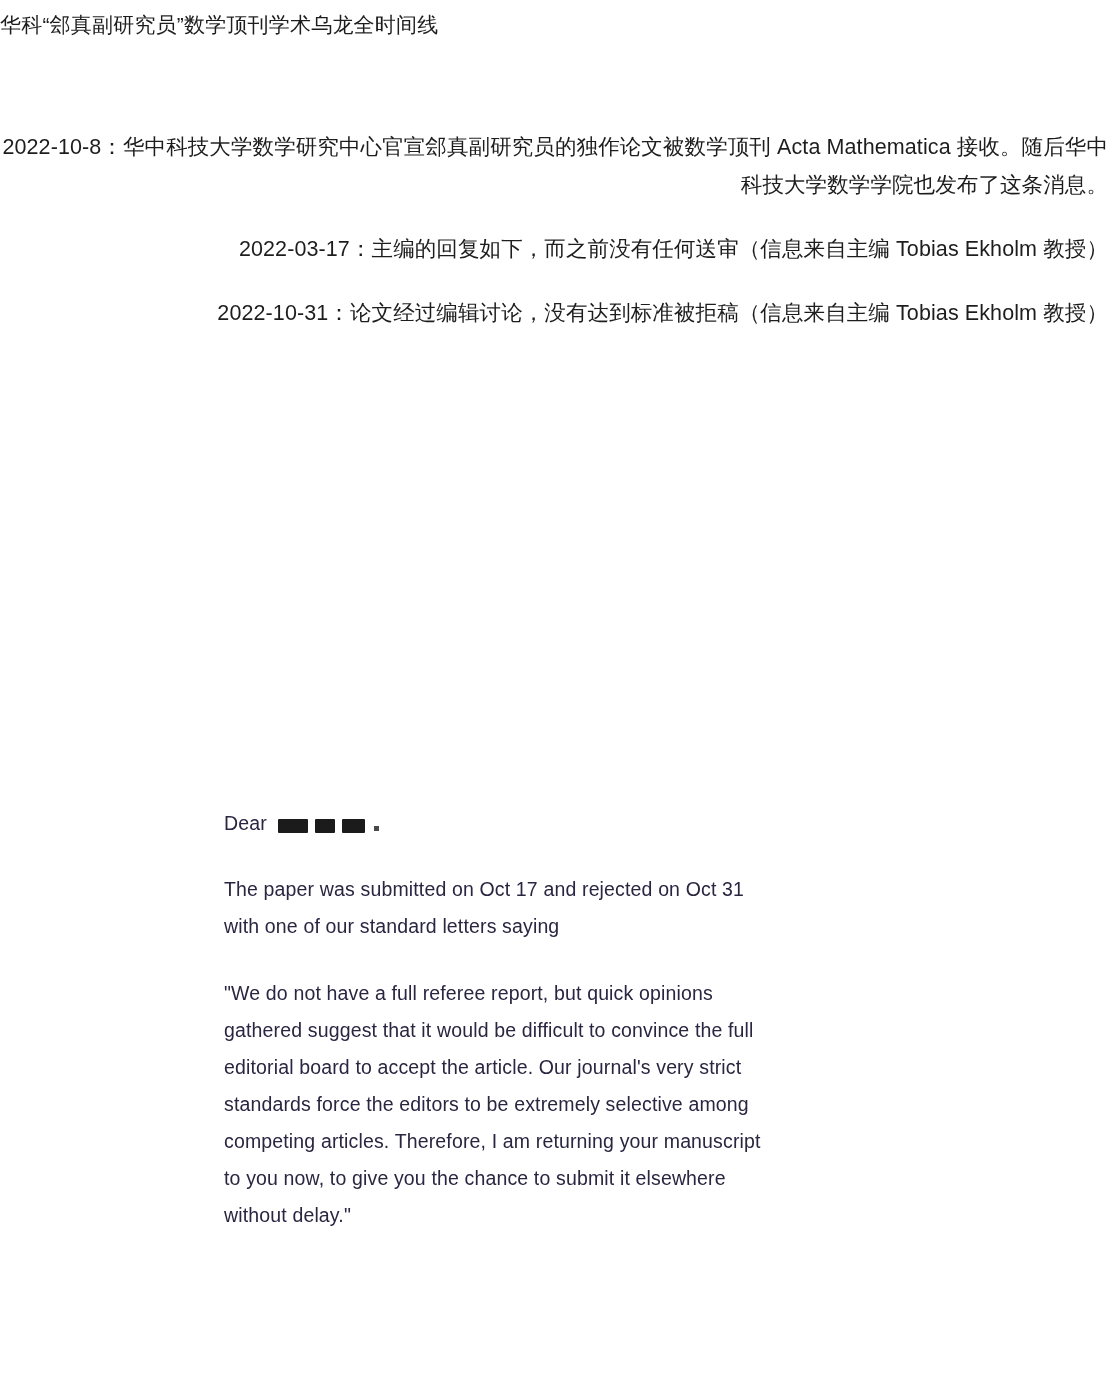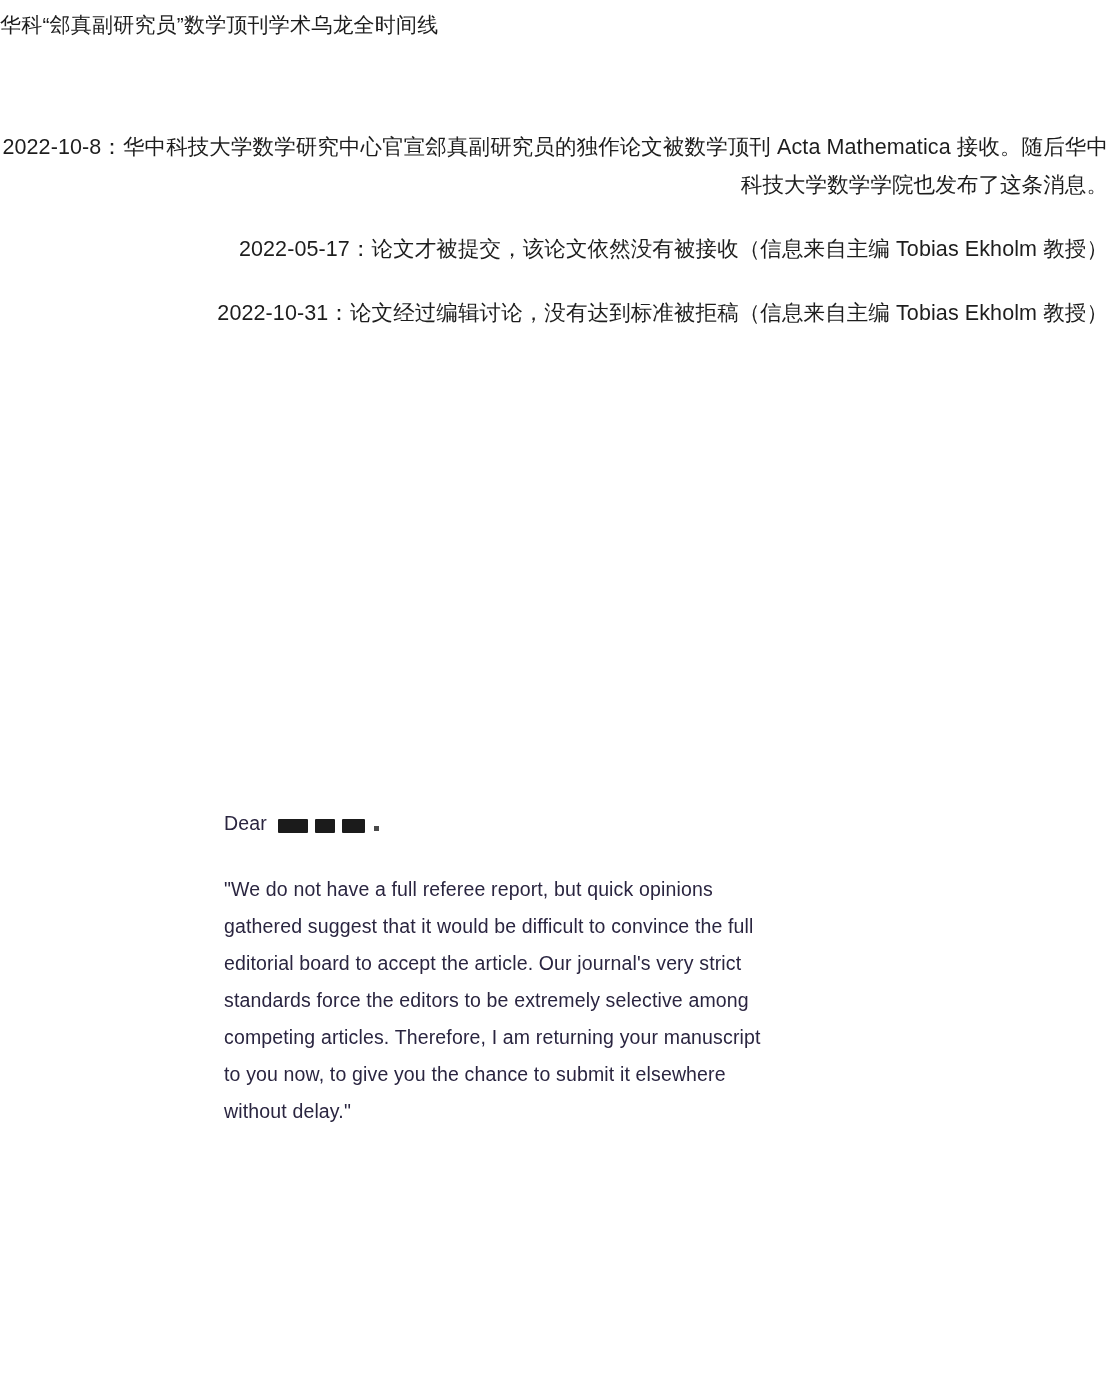--- a/index.html
+++ b/index.html
@@ -98,30 +98,31 @@
 
 <div class="page">
 
   <div class="doc-title">华科“郐真副研究员”数学顶刊学术乌龙全时间线</div>
 
   <div class="timeline">
     <div class="entry">
       <span class="date">2022-10-8：</span><span>华中科技大学数学研究中心官宣郐真副研究员的独作论文被数学顶刊 Acta Mathematica 接收。随后华中科技大学数学学院也发布了这条消息。</span>
     </div>
     <div class="entry">
-      <span class="date">2022-05-17：</span><span>论文才被提交，该论文依然没有被接收（信息来自主编 Tobias Ekholm 教授）</span>
+      <span class="date">2022-03-17：</span><span>主编的回复如下，而之前没有任何送审（信息来自主编 Tobias Ekholm 教授）</span>
     </div>
     <div class="entry">
       <span class="date">2022-10-31：</span><span>论文经过编辑讨论，没有达到标准被拒稿（信息来自主编 Tobias Ekholm 教授）</span>
     </div>
   </div>
 
   <div class="letter">
     <p class="tight">
       <span>Dear</span>
       <span class="redact-line">
         <span class="redact r1"></span><span class="redact r2"></span><span class="redact r3"></span><span class="redact-dot"></span>
       </span>
     </p>
+    <p>The paper was submitted on Oct 17 and rejected on Oct 31 with one of our standard letters saying</p>
     <p class="quote-block">"We do not have a full referee report, but quick opinions gathered suggest that it would be difficult to convince the full editorial board to accept the article.  Our journal's very strict standards force the editors to be extremely selective among competing articles. Therefore, I am returning your manuscript to you now, to give you the chance to submit it elsewhere without delay."</p>
   </div>
 
 </div>
 
 </body></html>

